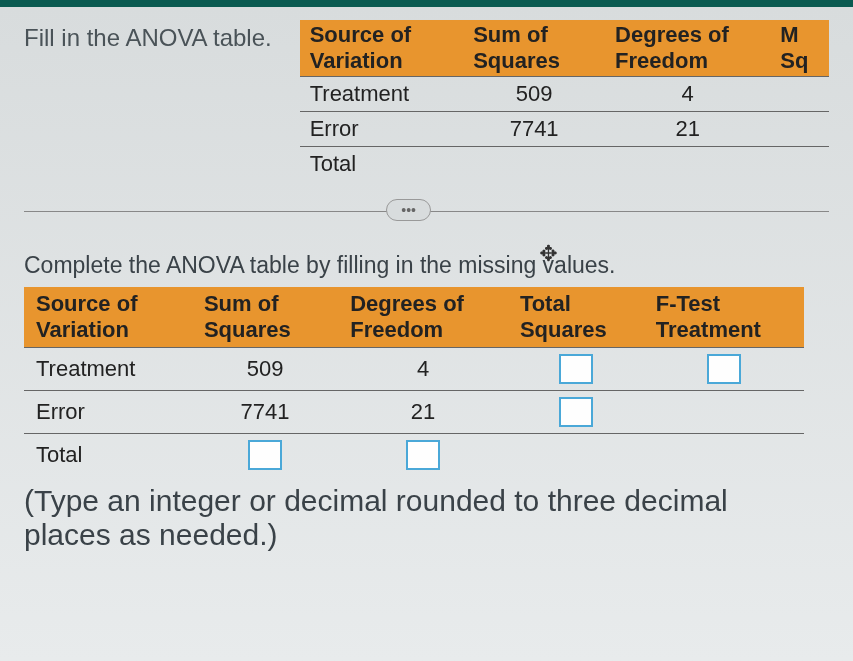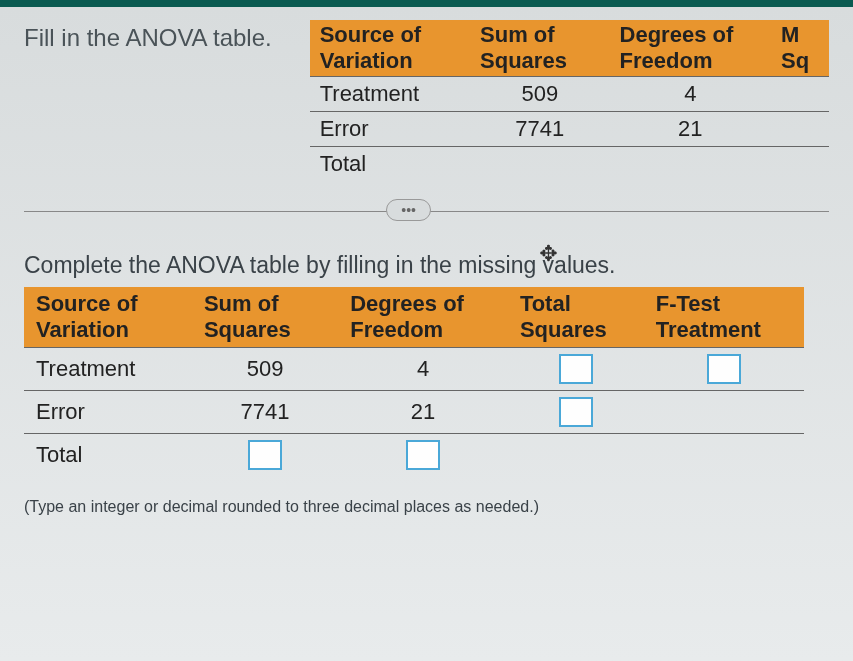--- a/index.html
+++ b/index.html
@@ -14,21 +14,21 @@
       font-family: Arial, sans-serif;
       color: #333;
       overflow: hidden;
     }
     .content {
       padding: 20px 24px;
     }
     .top-row {
       display: flex;
       align-items: flex-start;
-      gap: 38px;
+      gap: 28px;
       margin-bottom: 20px;
     }
     .prompt {
       font-size: 24px;
       color: #4a5358;
       flex-shrink: 0;
       padding-top: 4px;
     }
     .given-table {
       border-collapse: collapse;
@@ -105,23 +105,23 @@
     }
     .input-box {
       display: inline-block;
       width: 34px;
       height: 30px;
       border: 2px solid #4aa8d8;
       background: #fefefe;
       vertical-align: middle;
     }
     .hint {
-      font-size: 16px;
+      font-size: 30px;
       color: #3a4248;
-      margin-top: 22px;
+      margin-top: 8px;
       max-width: 780px;
     }
   </style>
 </head>
 <body>
 
 <div class="content">
   <div class="top-row">
     <div class="prompt">Fill in the ANOVA table.</div>
     <table class="given-table">

